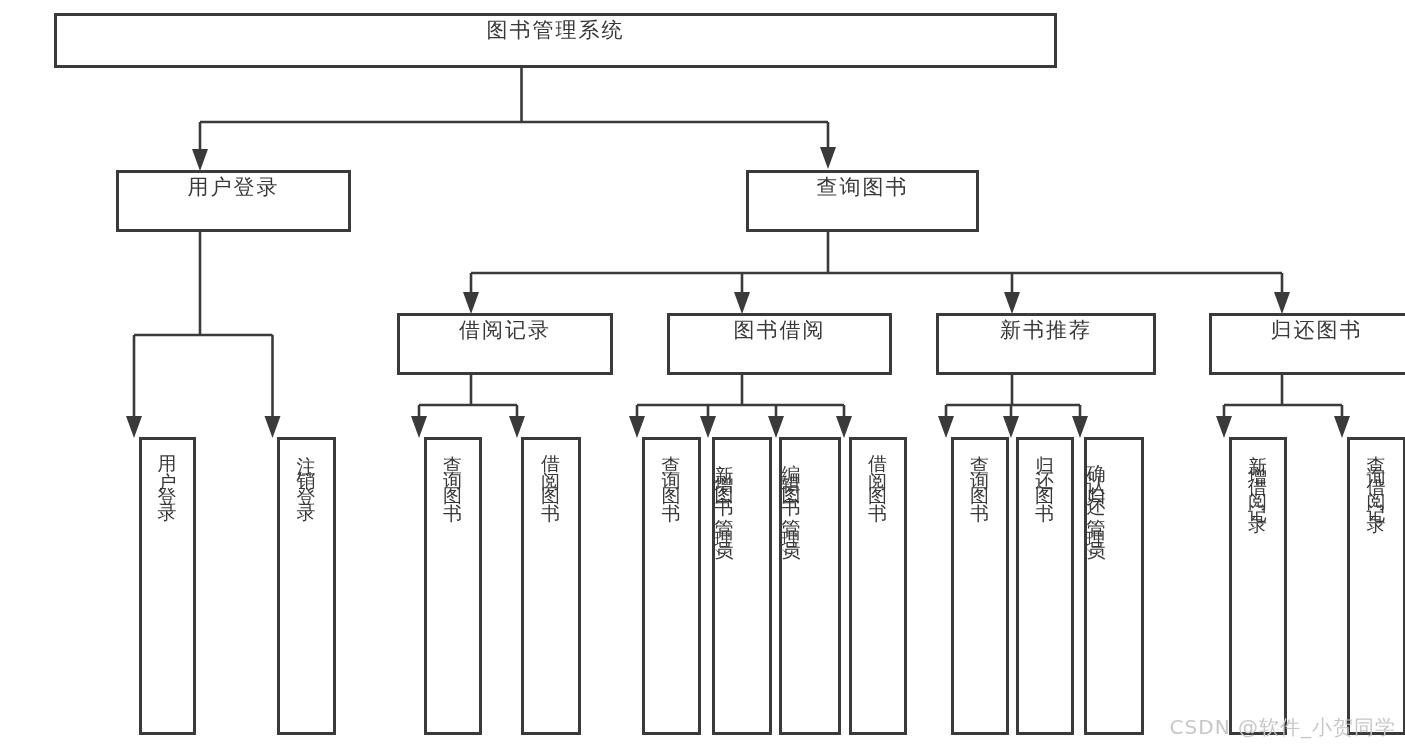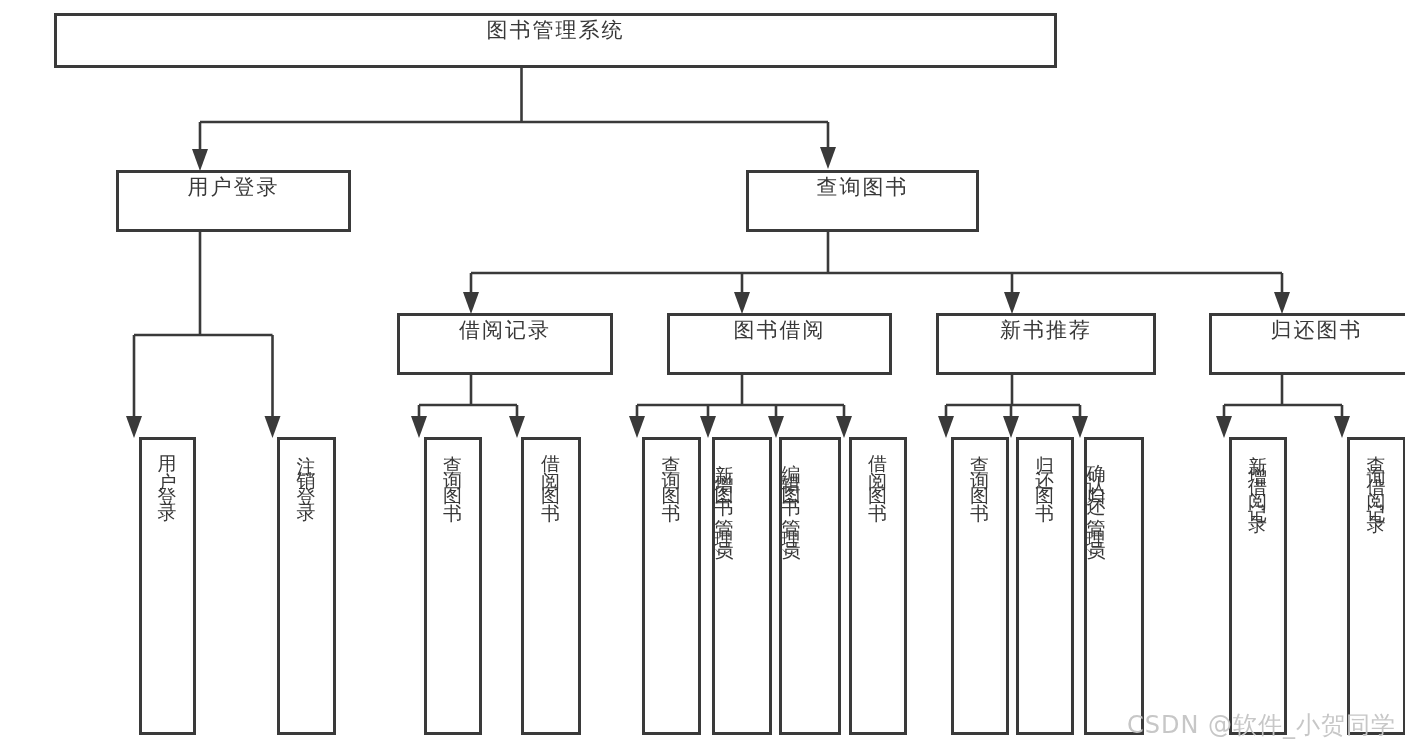--- a/index.html
+++ b/index.html
@@ -52,21 +52,21 @@
   .vbox.len6 .vt { letter-spacing: 12px; }
   .vbox.long {
     justify-content: flex-start;
     padding-top: 9px;
   }
   .vbox.long .vt { letter-spacing: 11px; }
   .watermark {
     position: absolute;
     right: 9px;
     bottom: 6px;
-    font-size: 24px;
+    font-size: 20px;
     letter-spacing: 1px;
     color: #c7c7c7;
     white-space: nowrap;
   }
 </style>
 </head>
 <body>
 
 <div class="canvas">
 

